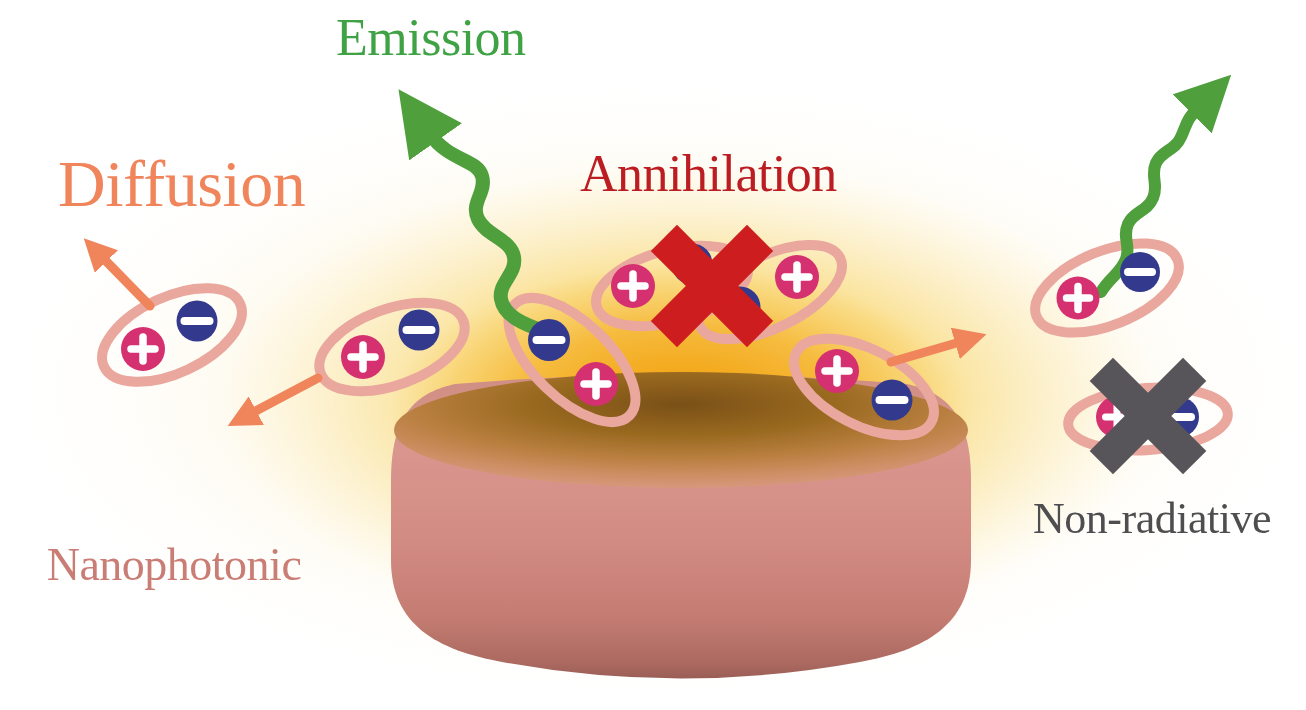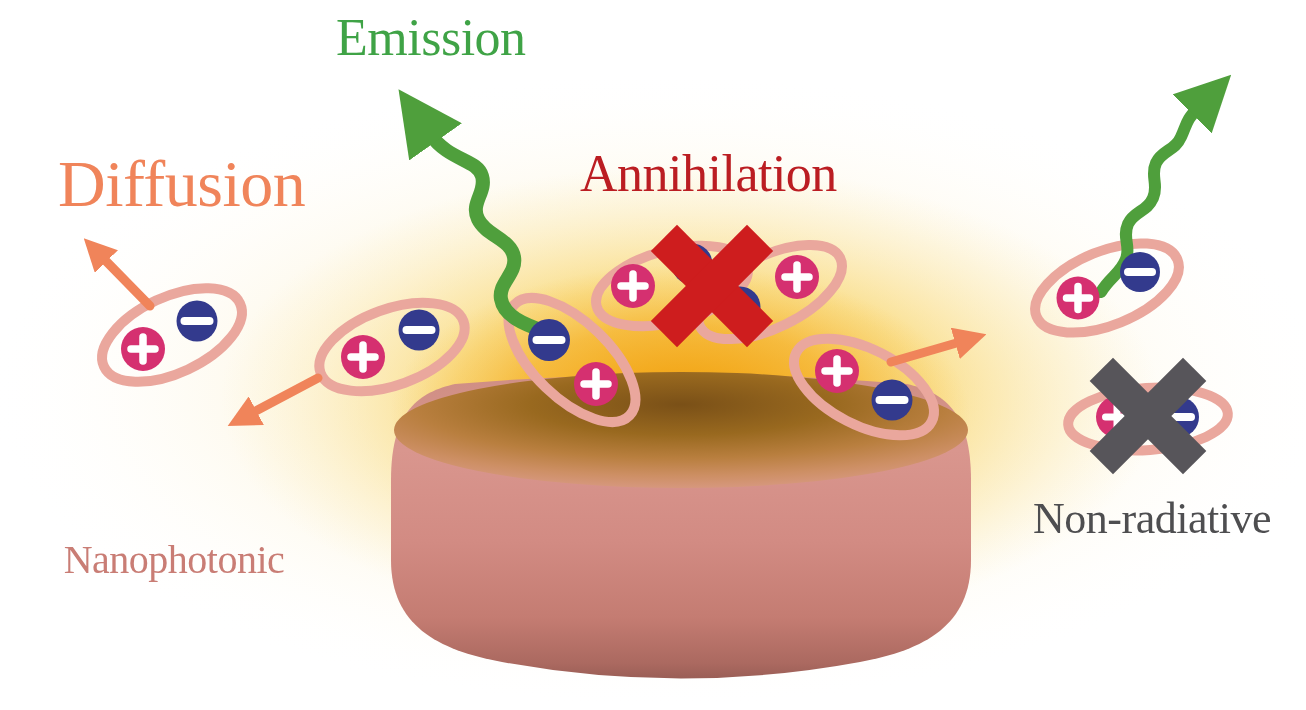--- a/index.html
+++ b/index.html
@@ -15,21 +15,21 @@
     position:absolute;
     letter-spacing:-0.5px;
     line-height:1.15;
     white-space:nowrap;
   }
   .lbl-emission{left:336px;top:8px;font-size:52px;color:#3fa346;}
   .lbl-diffusion{left:58px;top:146px;font-size:66px;color:#f0845a;}
   .lbl-annihilation{left:580px;top:144px;font-size:52px;color:#bb1d22;}
   .lbl-nano{
     left:0px;top:530px;width:348px;
-    font-size:40px;color:#c97d75;text-align:center;line-height:1.5;
+    font-size:46px;color:#c97d75;text-align:center;line-height:1.5;
     white-space:normal;
   }
   .lbl-nonrad{
     left:988px;top:486px;width:328px;
     font-size:44px;color:#4e4e50;text-align:center;line-height:1.5;
     white-space:normal;
   }
 </style>
 </head>
 <body>

